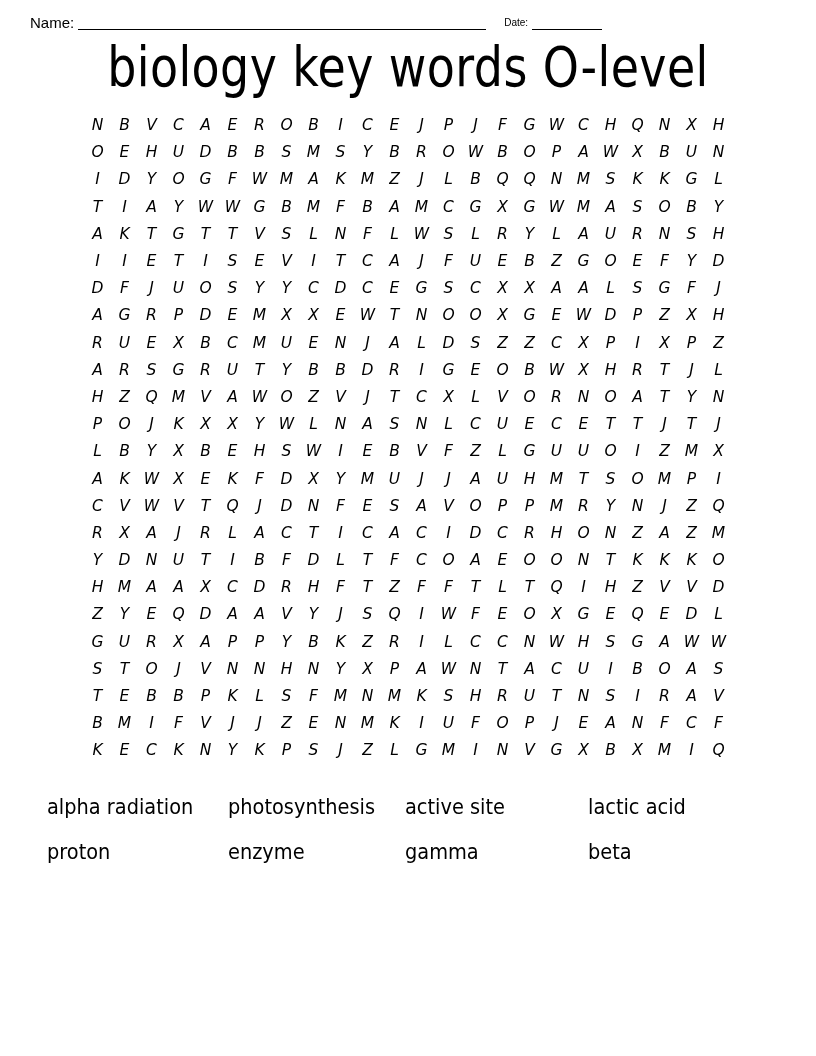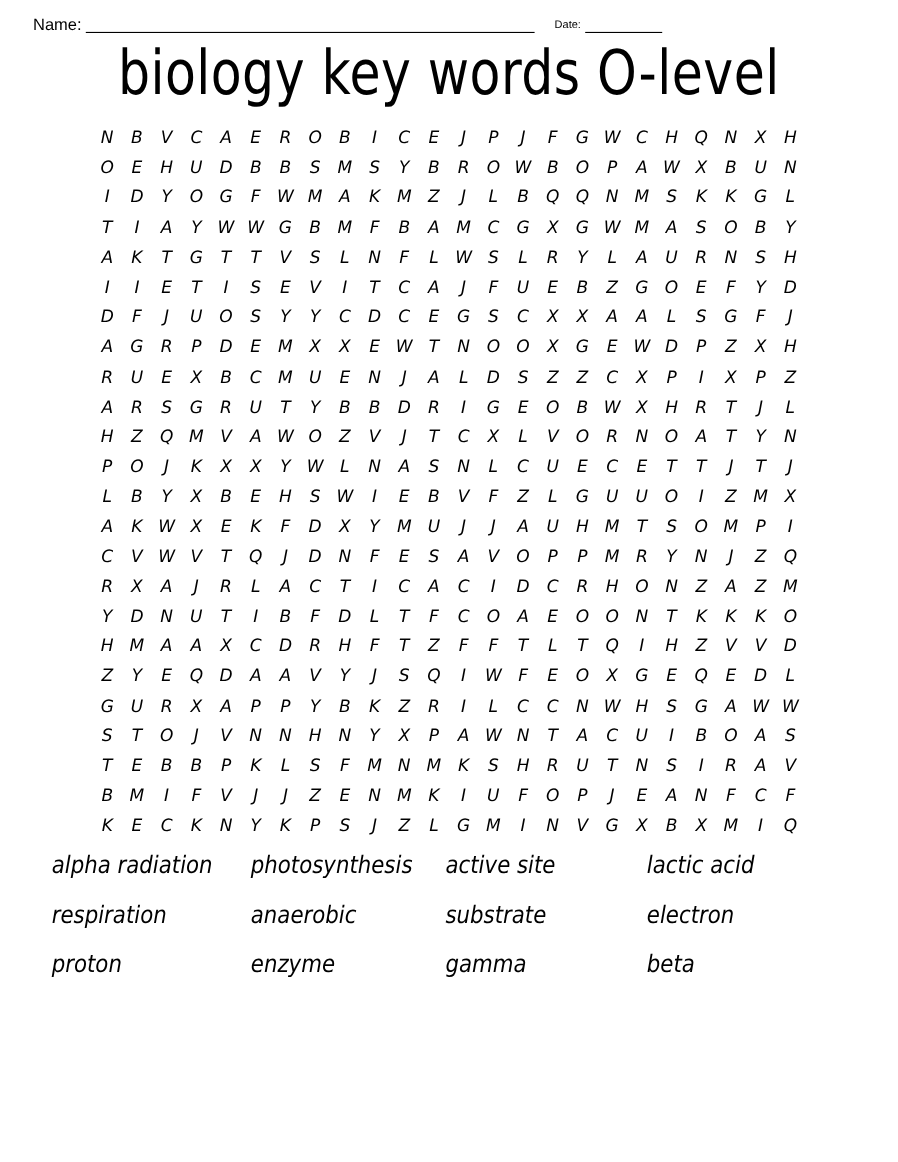--- a/index.html
+++ b/index.html
@@ -96,22 +96,21 @@
   
   .wordlist {
     position: absolute;
     top: 775px;
     left: 0;
     width: 816px;
   }
   .word-row {
     display: flex;
     height: 45px;
-    align-items: flex-start;
-    font-style: italic;
+    align-items: flex-end;
   }
   .word-cell {
     font-family: "DejaVu Sans", sans-serif;
     font-size: 22px;
     line-height: 26px;
     transform: scaleX(0.88);
     transform-origin: left center;
     white-space: nowrap;
   }
   .word-cell.c0 { flex: 0 0 181px; margin-left: 47px; }
@@ -759,24 +758,18 @@
   </div>
 
 <div class="wordlist">
     <div class="word-row">
       <span class="word-cell c0">alpha radiation</span>
       <span class="word-cell c1">photosynthesis</span>
       <span class="word-cell c2">active site</span>
       <span class="word-cell c3">lactic acid</span>
     </div>
     <div class="word-row">
-      <span class="word-cell c0">respiration</span>
-      <span class="word-cell c1">anaerobic</span>
-      <span class="word-cell c2">substrate</span>
-      <span class="word-cell c3">electron</span>
-    </div>
-    <div class="word-row">
       <span class="word-cell c0">proton</span>
       <span class="word-cell c1">enzyme</span>
       <span class="word-cell c2">gamma</span>
       <span class="word-cell c3">beta</span>
     </div>
   </div>
 
 </body></html>

